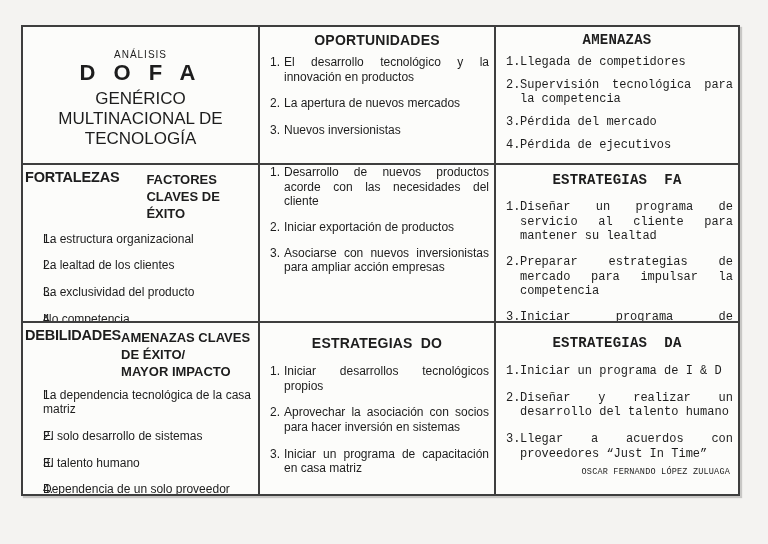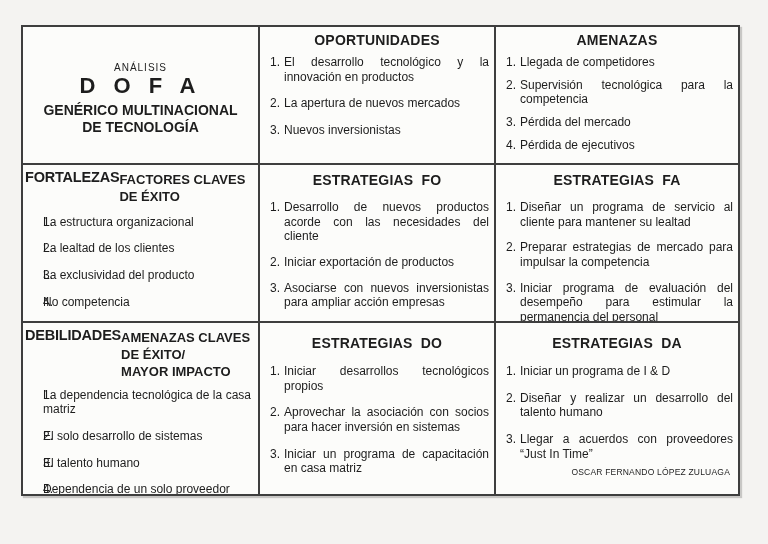--- a/index.html
+++ b/index.html
@@ -31,35 +31,35 @@
     grid-template-columns: 237px 236px 242px;
     grid-template-rows: 138px 158px 171px;
     box-shadow: 2px 2px 1px rgba(0,0,0,0.18);
   }
   .cell {
     border-right: 2px solid var(--border);
     border-bottom: 2px solid var(--border);
     overflow: hidden;
     position: relative;
   }
-  .cell.last-col { border-right: 0; }
+  .cell.last-col { border-right: 0; font-family: Liberation Mono, monospace; }
   .cell.last-row { border-bottom: 0; }
 
   
   .corner {
     display: flex;
     flex-direction: column;
     align-items: center;
     justify-content: center;
     text-align: center;
     padding-top: 8px;
   }
   .an-line { font-size: 10px; letter-spacing: 1px; margin-bottom: 0; }
   .dofa-line { font-size: 22px; font-weight: bold; letter-spacing: 6px; margin-bottom: 3px; }
-  .sub-line { font-size: 14px; font-weight: bold; max-width: 200px; line-height: 1.18; }
+  .sub-line { font-size: 17px; font-weight: normal; max-width: 200px; line-height: 1.18; }
 
   
   .cell-head {
     text-align: center;
     font-weight: bold;
     font-size: 14px;
     padding-top: 5px;
     white-space: pre-wrap;
     letter-spacing: 0.2px;
   }
@@ -80,21 +80,21 @@
     white-space: nowrap;
   }
   .head-small {
     flex: 1;
     font-weight: bold;
     font-size: 13px;
     line-height: 1.3;
     padding-top: 3px;
   }
   .head-small .sub2 { display: block; }
-  .c-for .head-left { margin-bottom: 9px; }
+  .c-for .head-left { margin-bottom: 9px; gap: 27px; }
   .c-deb .head-left { margin-bottom: 7px; }
 
   
   ol.items {
     list-style: none;
     margin: 0;
     padding: 0 5px 0 0;
     counter-reset: n;
   }
   ol.items li {
@@ -165,21 +165,20 @@
       <ol class="items">
         <li>La estructura organizacional</li>
         <li>La lealtad de los clientes</li>
         <li>La exclusividad del producto</li>
         <li>No competencia</li>
         <li>La cultura financiera de la empresa</li>
       </ol>
     </div>
 
     <div class="cell r2 c-fo">
-      <div class="cell-head">ESTRATEGIAS  FO</div>
       <ol class="items">
         <li>Desarrollo de nuevos productos acorde con las necesidades del cliente</li>
         <li>Iniciar exportación de productos</li>
         <li>Asociarse con nuevos inversionistas para ampliar acción empresas</li>
       </ol>
     </div>
 
     <div class="cell r2 last-col c-fa">
       <div class="cell-head">ESTRATEGIAS  FA</div>
       <ol class="items">

